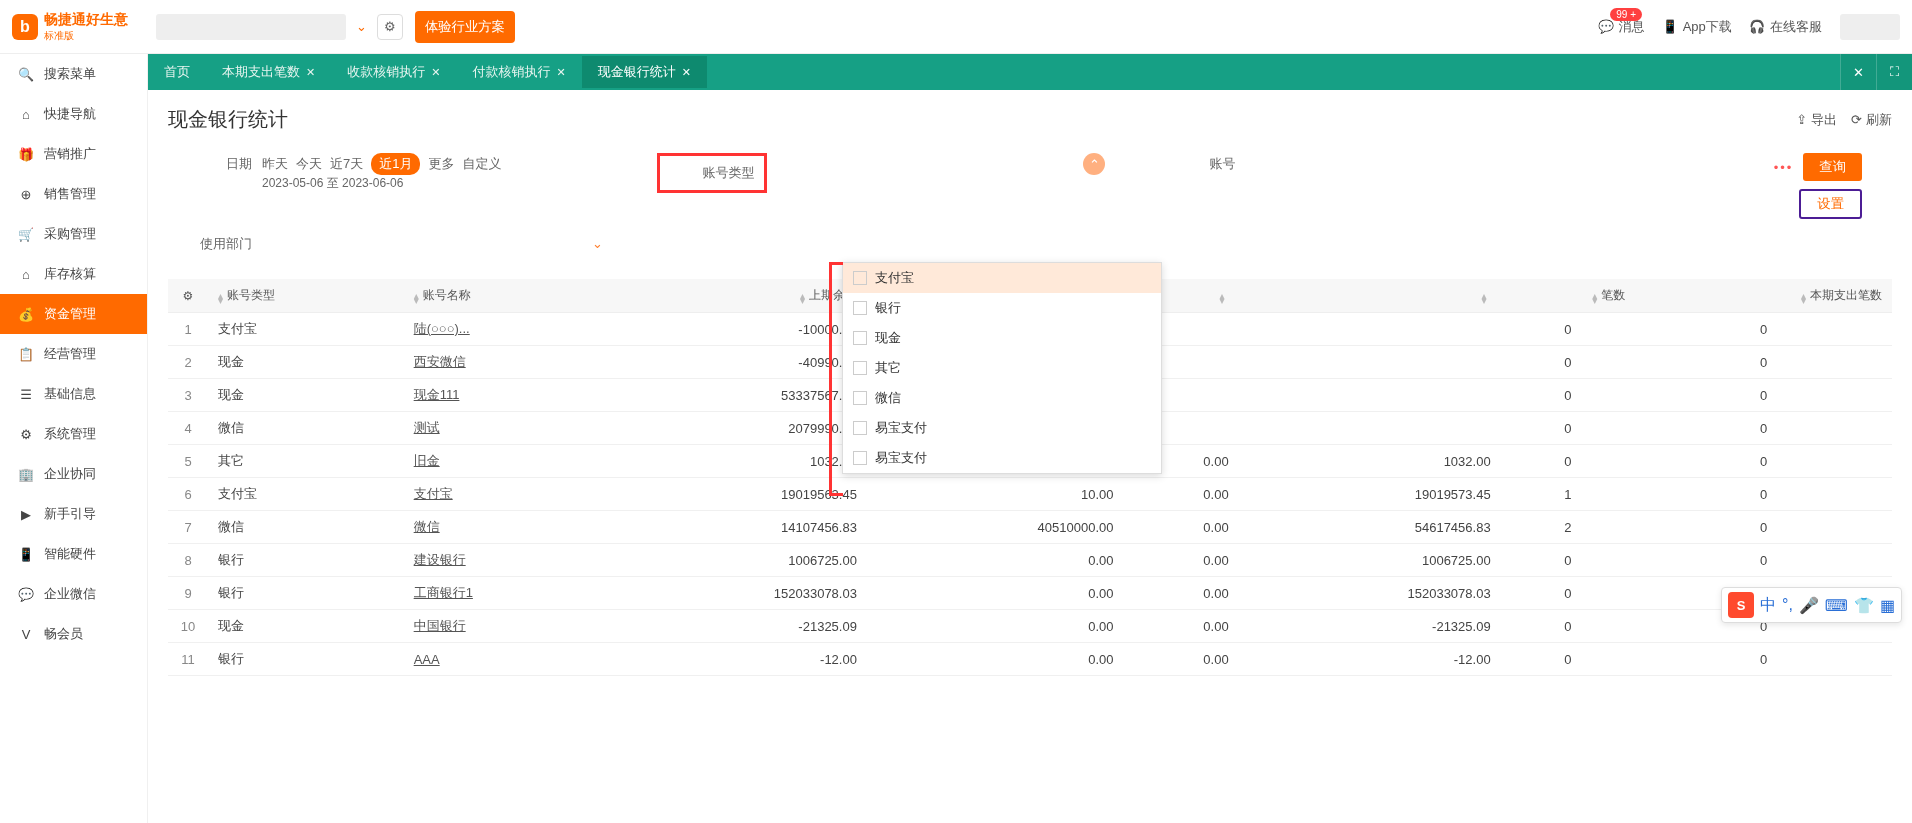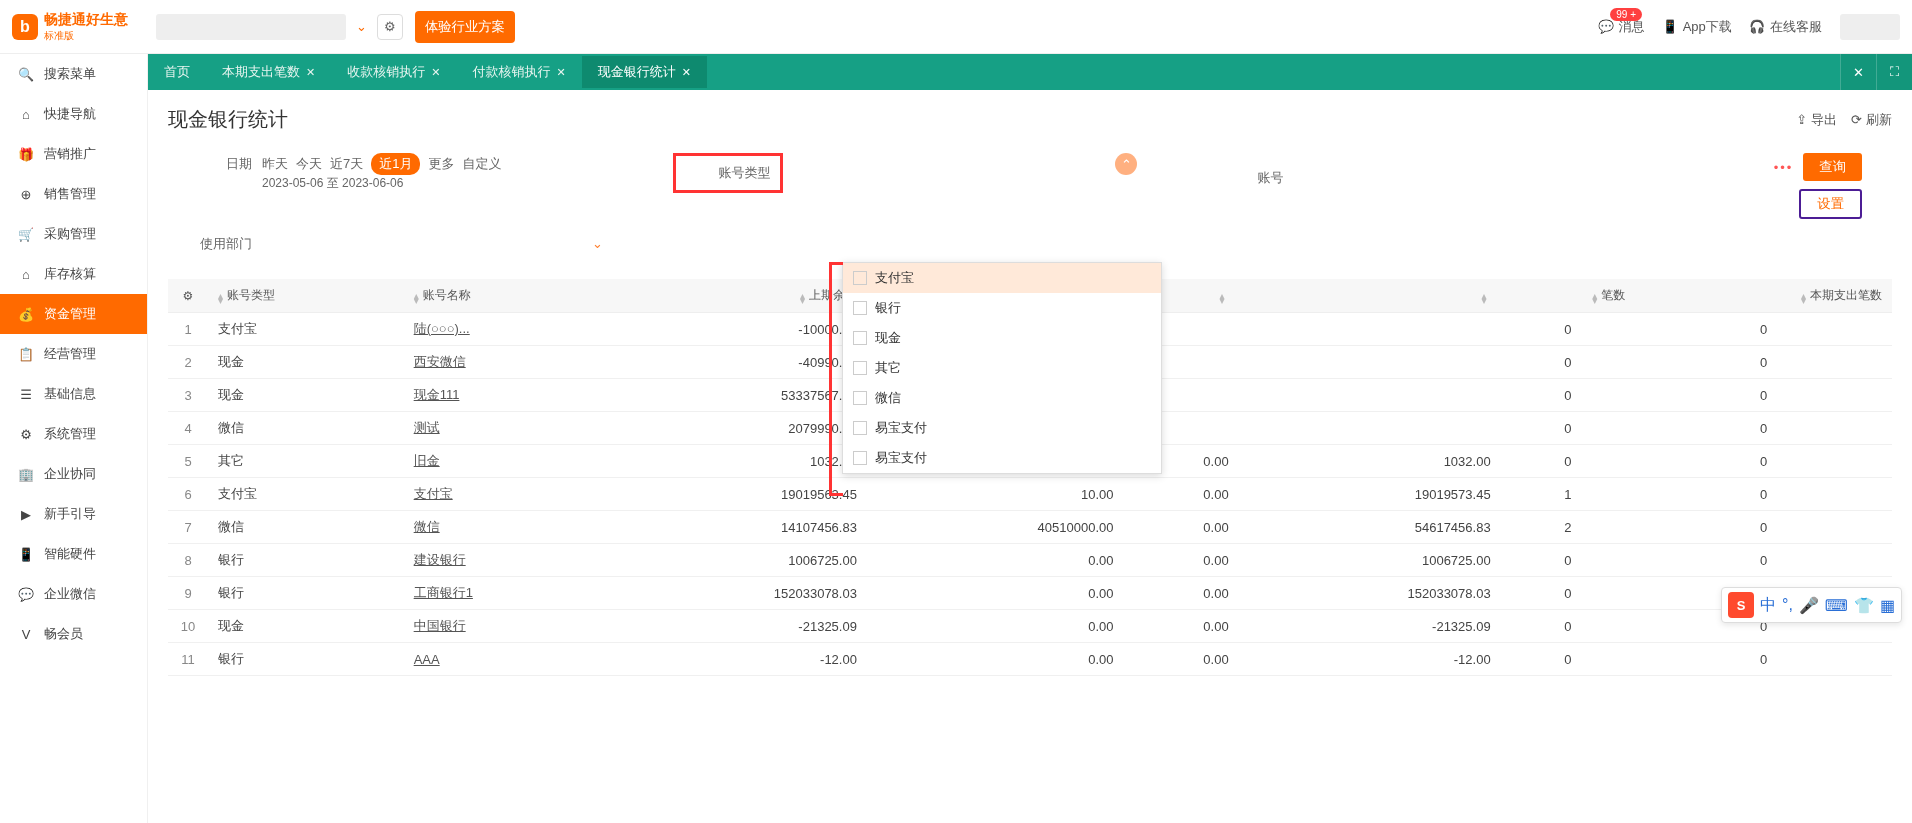--- a/index.html
+++ b/index.html
@@ -36,21 +36,21 @@
 .tabs-right { margin-left: auto; display: flex; }
 .tab-btn { width: 36px; height: 36px; display: flex; align-items: center; justify-content: center; color: #fff; background: #13967b; border-left: 1px solid rgba(255,255,255,0.2); }
 
 .content { background: #fff; margin: 0; padding: 16px 20px; flex: 1; overflow: auto; }
 .page-header { display: flex; align-items: center; margin-bottom: 10px; }
 .page-title { font-size: 20px; font-weight: 500; }
 .header-actions { margin-left: auto; display: flex; gap: 14px; color: #555; align-items: center; }
 .link-btn { display: flex; align-items: center; gap: 4px; cursor: pointer; }
 
 
-.filters { display: flex; gap: 52px; padding: 10px 30px 6px; align-items: flex-start; position: relative; }
+.filters { display: flex; gap: 36px; padding: 10px 30px 6px; align-items: flex-start; position: relative; }
 .filter-group { display: flex; align-items: flex-start; gap: 10px; }
 .filter-label { color: #666; padding-top: 2px; min-width: 54px; text-align: right; }
 .date-chips { display: flex; gap: 8px; align-items: center; flex-wrap: wrap; }
 .chip { color: #666; cursor: pointer; }
 .chip.active { background: #ff6a00; color: #fff; border-radius: 10px; padding: 2px 8px; }
 .date-range { color: #666; font-size: 12px; width: 100%; }
 .acct-type { position: relative; }
 .acct-type-trigger { border: 3px solid #f33; padding: 6px 10px 6px 42px; width: 110px; height: 40px; display: flex; align-items: center; color: #666; }
 .collapse-circle { width: 22px; height: 22px; border-radius: 50%; background: #ffb080; display: flex; align-items: center; justify-content: center; color: #fff; cursor: pointer; }
 .acct-no-wrap { display: flex; align-items: center; gap: 10px; }
@@ -252,21 +252,21 @@
             <span>账号类型</span>
           </div>
         </div>
 
         <div style="margin-left:280px;">
           <div class="collapse-circle">
               <span>⌃</span>
             </div>
         </div>
 
-        <div class="acct-no-wrap" style="margin-left:40px;margin-top:14px;">
+        <div class="acct-no-wrap" style="margin-left:40px;">
           <div class="filter-label">账号</div>
         </div>
 
         <div class="filter-right">
           <div style="display:flex;gap:10px;align-items:center;">
             <span class="more-dots">•••</span>
             <button class="btn-search">查询</button>
           </div>
           <button class="btn-settings">设置</button>
         </div>

